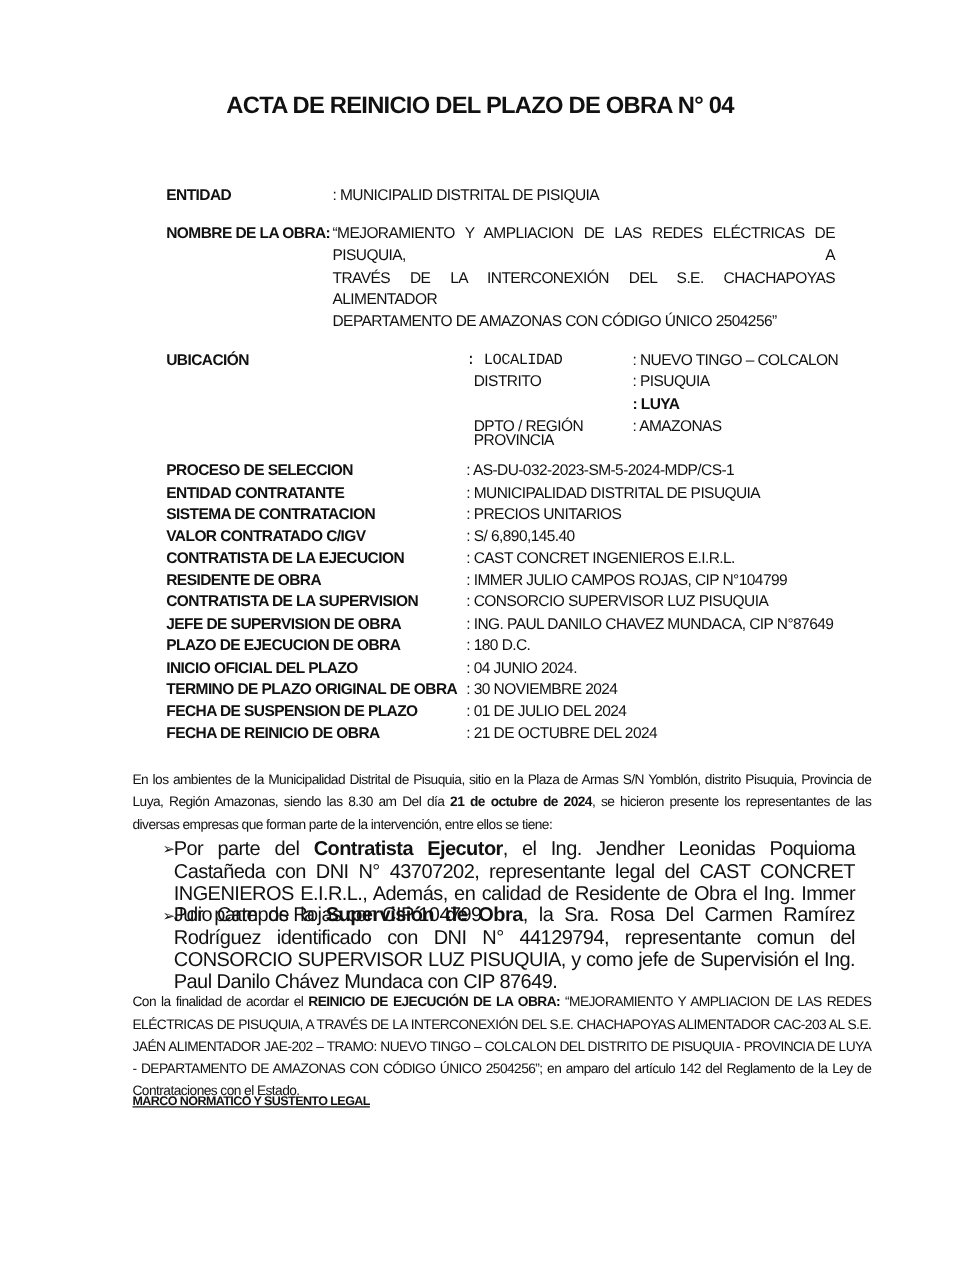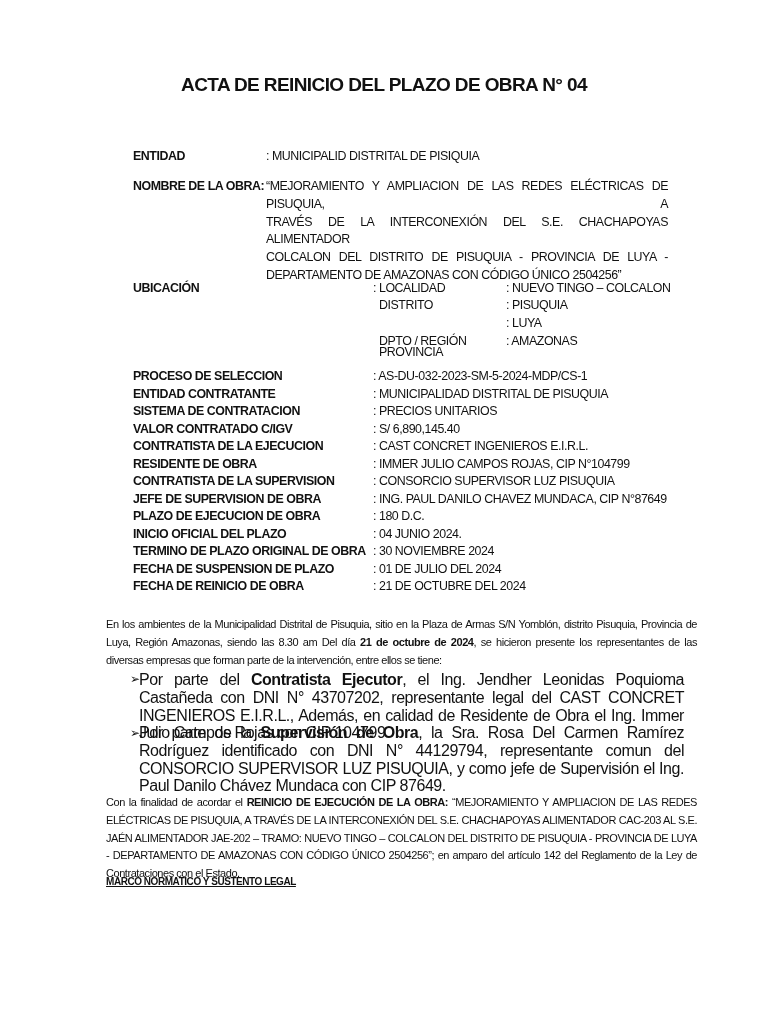--- a/index.html
+++ b/index.html
@@ -30,32 +30,31 @@
 
   <div class="title narrow">ACTA DE REINICIO DEL PLAZO DE OBRA N° 04</div>
 
   <div class="abs b narrow" style="left:133px; top:148px;">ENTIDAD</div>
   <div class="abs narrow" style="left:266px; top:148px;">: MUNICIPALID DISTRITAL DE PISIQUIA</div>
 
   <div class="abs b narrow" style="left:133px; top:178px;">NOMBRE DE LA OBRA:</div>
   <div class="obra-val narrow">
     <span class="line">“MEJORAMIENTO Y AMPLIACION DE LAS REDES ELÉCTRICAS DE PISUQUIA, A</span>
     <span class="line">TRAVÉS DE LA INTERCONEXIÓN DEL S.E. CHACHAPOYAS ALIMENTADOR</span>
-    <span class="line">COLCALON DEL DISTRITO DE PISUQUIA - PROVINCIA DE LUYA -</span>
     <span class="line last">DEPARTAMENTO DE AMAZONAS CON CÓDIGO ÚNICO 2504256”</span>
   </div>
 
   <div class="abs b narrow" style="left:133px; top:280px;">UBICACIÓN</div>
   <div>
-    <div class="abs narrow" style="left:373px; top:280px;">: LOCALIDAD</div>
+    <div class="abs narrow" style="left:373px; top:280px;font-family:Liberation Mono, monospace;">: LOCALIDAD</div>
     <div class="abs narrow" style="left:506px; top:280px;">: NUEVO TINGO – COLCALON</div>
     <div class="abs narrow" style="left:379px; top:297px;">DISTRITO</div>
     <div class="abs narrow" style="left:506px; top:297px;">: PISUQUIA</div>
     <div class="abs narrow" style="left:379px; top:315px;margin-top:29px;">PROVINCIA</div>
-    <div class="abs narrow" style="left:506px; top:315px;">: LUYA</div>
+    <div class="abs narrow" style="left:506px; top:315px;font-weight:bold;">: LUYA</div>
     <div class="abs narrow" style="left:379px; top:333px;">DPTO / REGIÓN</div>
     <div class="abs narrow" style="left:506px; top:333px;">: AMAZONAS</div>
   </div>
 
   <div class="rows">
     <div class="abs b narrow" style="left:133px; top:368px;">PROCESO DE SELECCION</div>
     <div class="abs narrow" style="left:373px; top:368px;">: AS-DU-032-2023-SM-5-2024-MDP/CS-1</div>
     <div class="abs b narrow" style="left:133px; top:385.5px;">ENTIDAD CONTRATANTE</div>
     <div class="abs narrow" style="left:373px; top:385.5px;">: MUNICIPALIDAD DISTRITAL DE PISUQUIA</div>
     <div class="abs b narrow" style="left:133px; top:403px;">SISTEMA DE CONTRATACION</div>

